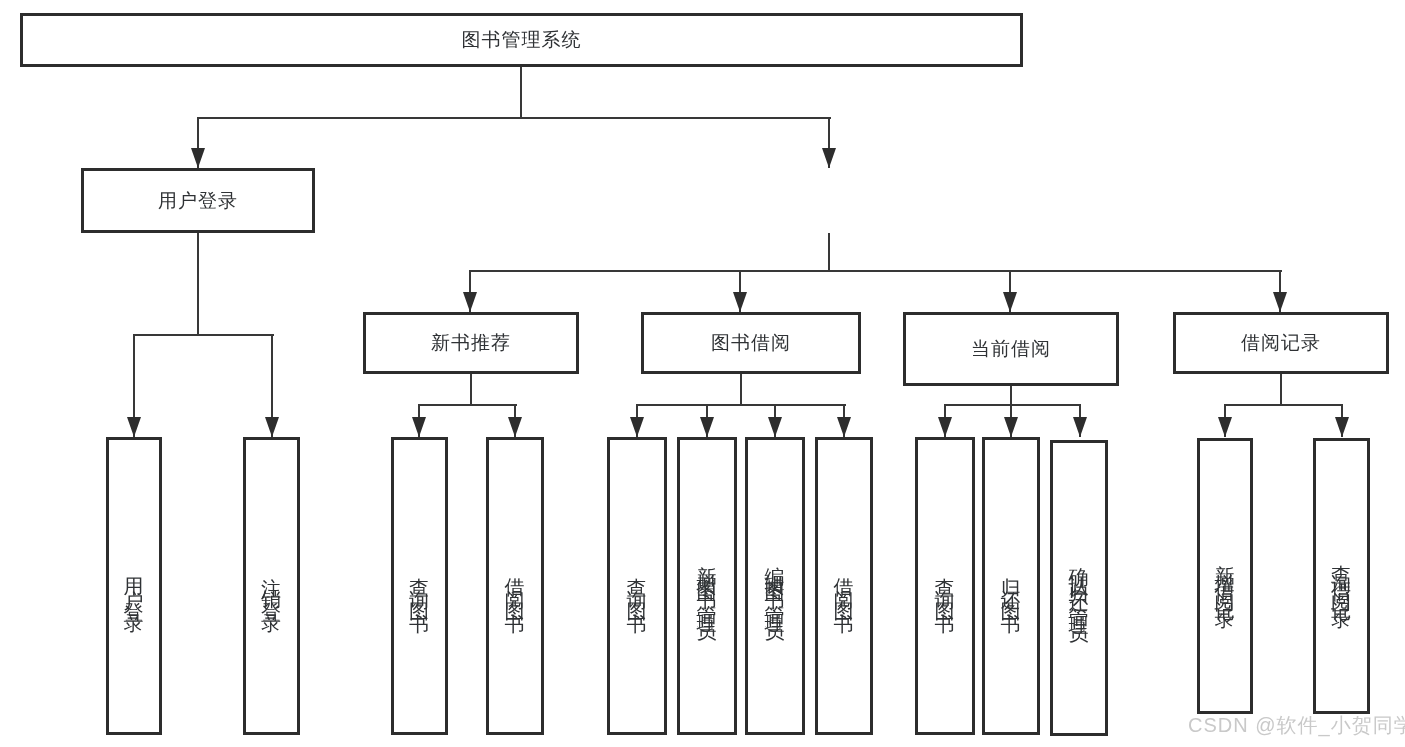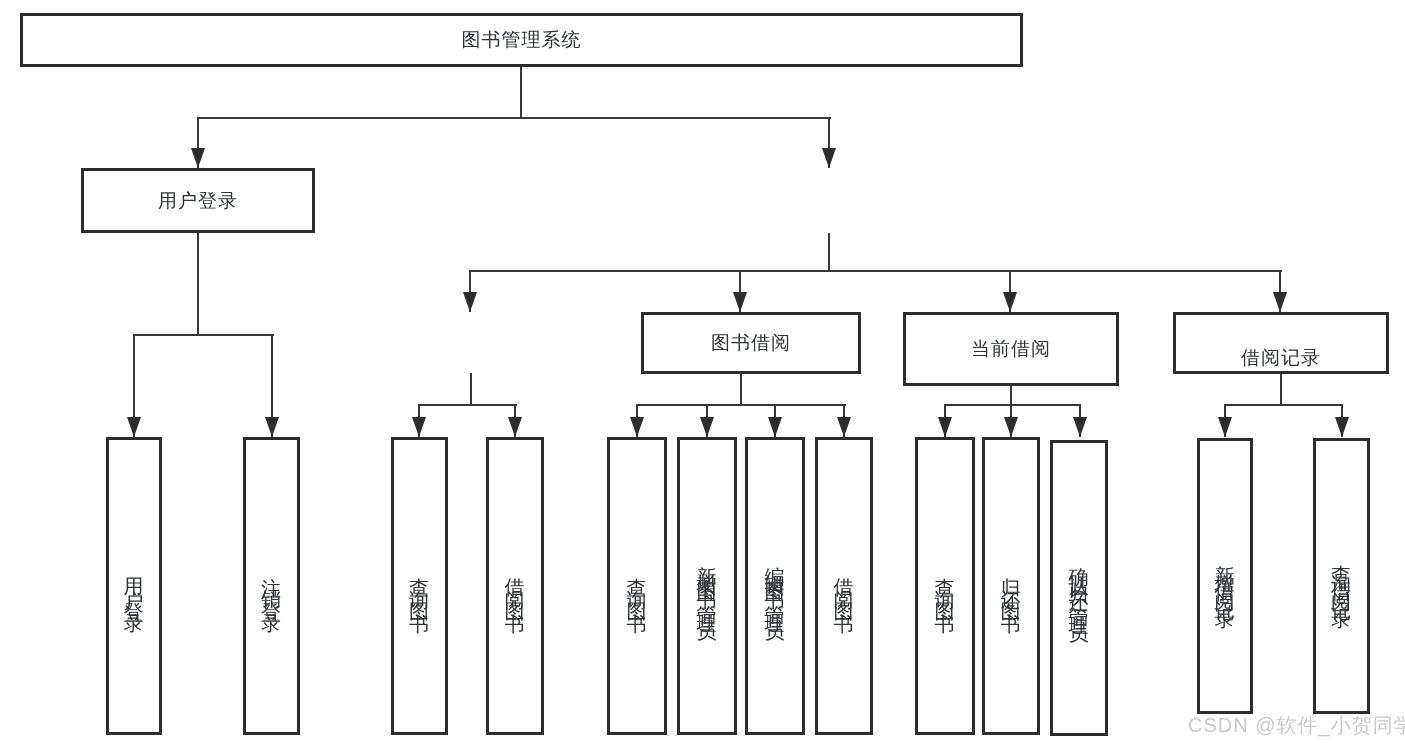--- a/index.html
+++ b/index.html
@@ -64,27 +64,30 @@
   <div class="hline" style="left:469px; top:270px; width:813px;"></div>
   <div class="vline" style="left:469px; top:270px; height:42px;"></div>
   <div class="arrow" style="left:463px; top:292px;"></div>
   <div class="vline" style="left:739px; top:270px; height:42px;"></div>
   <div class="arrow" style="left:733px; top:292px;"></div>
   <div class="vline" style="left:1009px; top:270px; height:42px;"></div>
   <div class="arrow" style="left:1003px; top:292px;"></div>
   <div class="vline" style="left:1279px; top:270px; height:42px;"></div>
   <div class="arrow" style="left:1273px; top:292px;"></div>
 
+  <div class="box" style="left:363px; top:312px; width:216px; height:62px;">
+    <span>新书推荐</span>
+  </div>
   <div class="box" style="left:633px; top:312px; width:220px; height:62px;margin-left:8px;">
     <span>图书借阅</span>
   </div>
   <div class="box" style="left:903px; top:312px; width:216px; height:74px;">
     <span>当前借阅</span>
   </div>
-  <div class="box" style="left:1173px; top:312px; width:216px; height:62px;align-items:flex-end;">
+  <div class="box" style="left:1173px; top:312px; width:216px; height:62px;">
     <span>借阅记录</span>
   </div>
 
   <div class="vline" style="left:470px; top:373px; height:33px;"></div>
   <div class="hline" style="left:418px; top:404px; width:99px;"></div>
   <div class="vline" style="left:418px; top:404px; height:33px;"></div>
   <div class="arrow" style="left:412px; top:417px;"></div>
   <div class="vline" style="left:514px; top:404px; height:33px;"></div>
   <div class="arrow" style="left:508px; top:417px;"></div>
 

